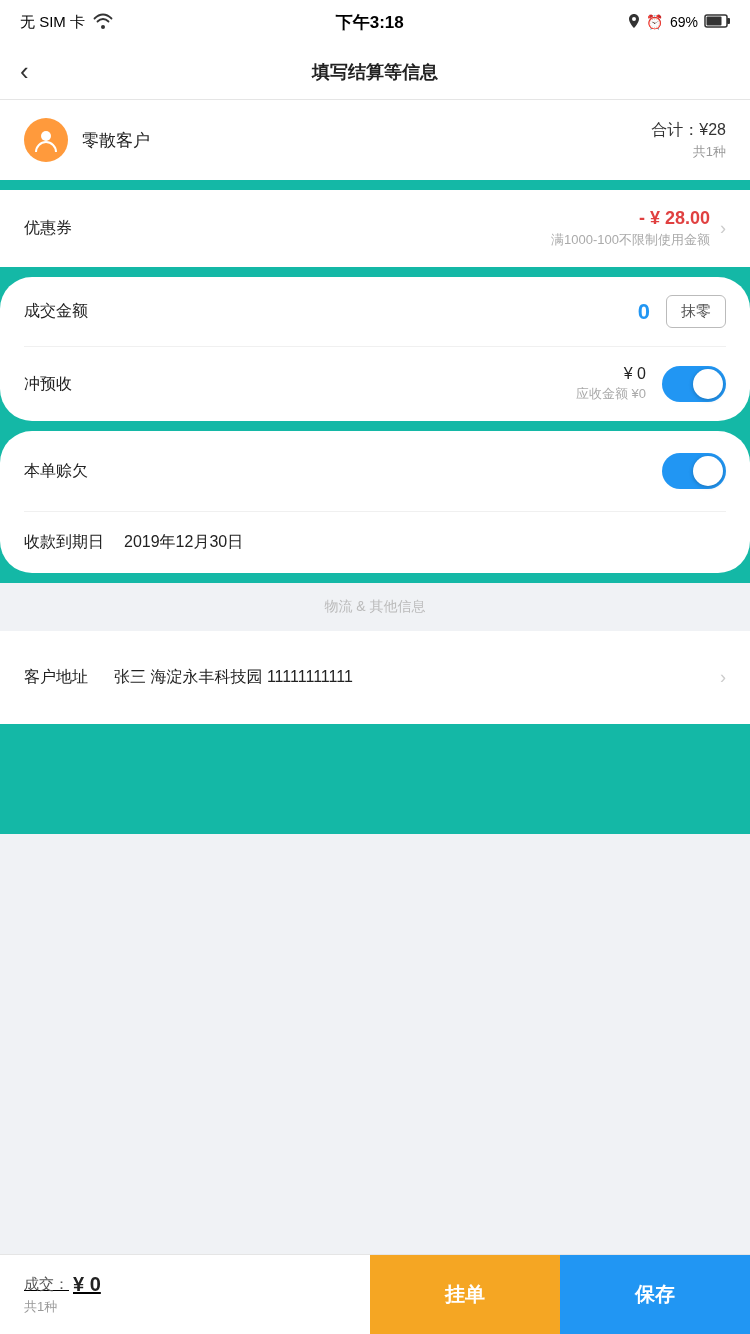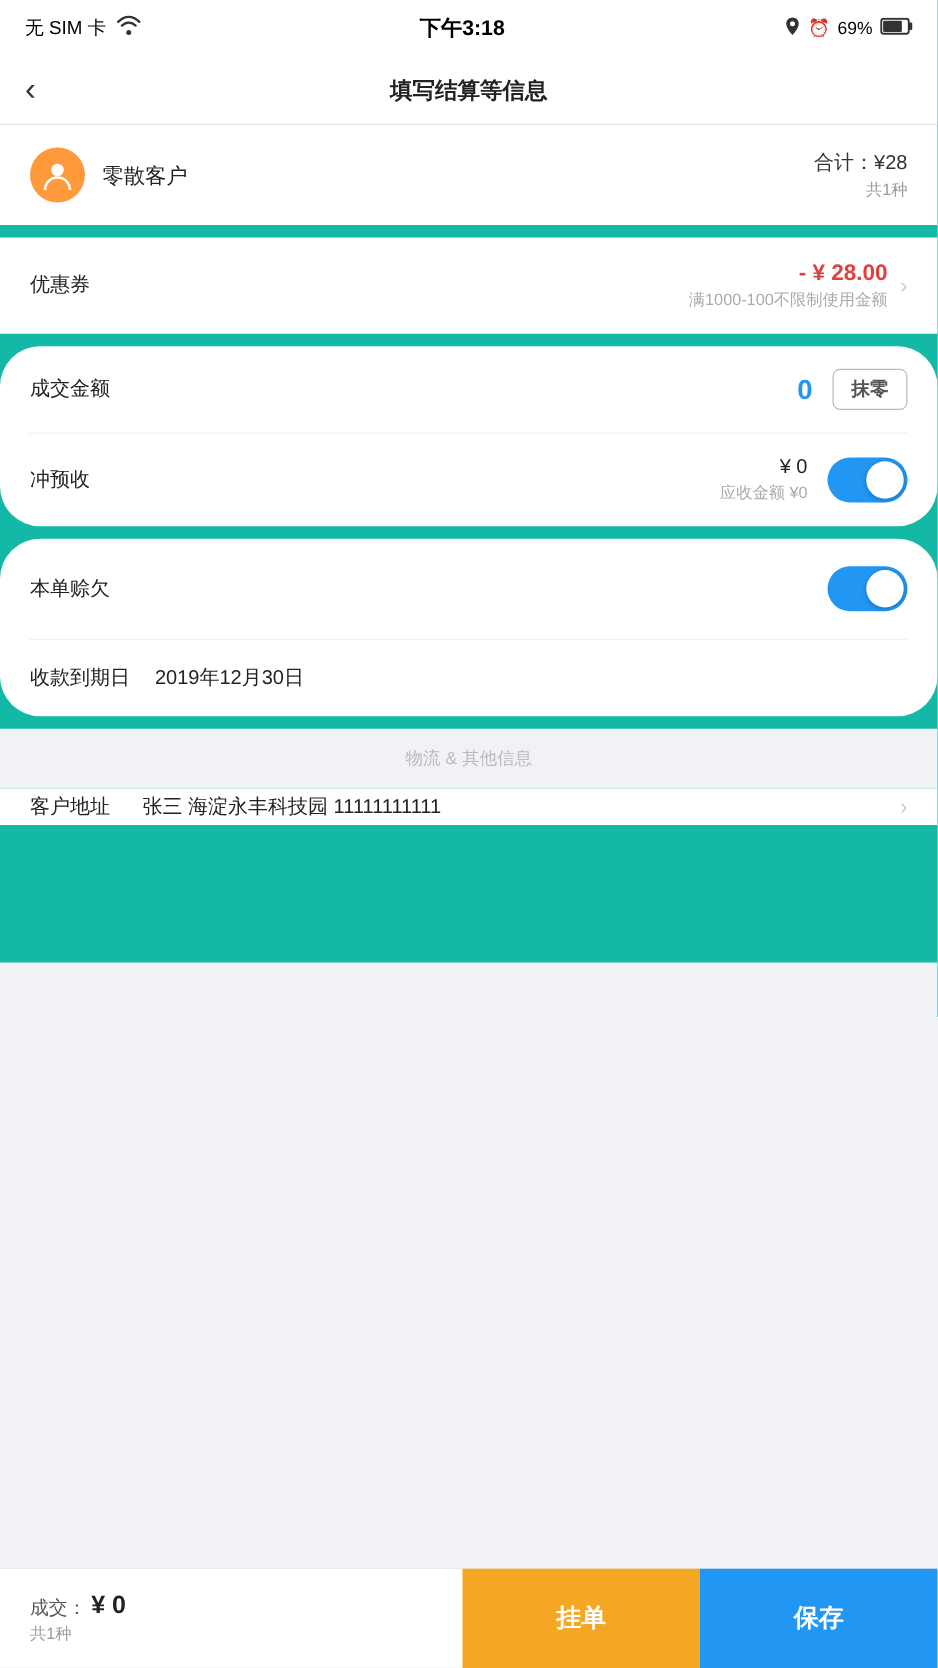--- a/index.html
+++ b/index.html
@@ -172,21 +172,20 @@
     }
 
     .round-zero-btn {
       border: 1px solid #bbb;
       border-radius: 6px;
       padding: 6px 14px;
       font-size: 15px;
       color: #555;
       background: #fff;
       cursor: pointer;
-      font-weight: bold;
     }
 
     .row-sub {
       font-size: 13px;
       color: #aaa;
     }
 
     
     .prepay-value {
       font-size: 16px;
@@ -272,21 +271,21 @@
       font-size: 14px;
       color: #bbb;
       white-space: nowrap;
     }
 
     
     .address-row {
       display: flex;
       align-items: center;
       justify-content: space-between;
-      padding: 4px 24px;
+      padding: 36px 24px;
     }
     .address-label {
       font-size: 16px;
       color: #222;
       min-width: 70px;
     }
     .address-value {
       font-size: 16px;
       color: #222;
       flex: 1;
@@ -473,21 +472,21 @@
       <span class="address-value">张三 海淀永丰科技园 11111111111</span>
       <span class="chevron-right">›</span>
     </div>
   </div>
 
   <div style="height: 100px;"></div>
 </div>
 
 <div class="bottom-bar">
   <div class="bottom-info">
-    <div style="display:flex;align-items:flex-end;gap:4px;">
+    <div style="display:flex;align-items:center;gap:4px;text-decoration:underline;">
       <span class="bottom-deal">成交：</span>
       <span class="bottom-amount">¥ 0</span>
     </div>
     <div class="bottom-count">共1种</div>
   </div>
   <div class="bottom-btn-hang">
     <span>挂单</span>
   </div>
   <div class="bottom-btn-save">
     <span>保存</span>

